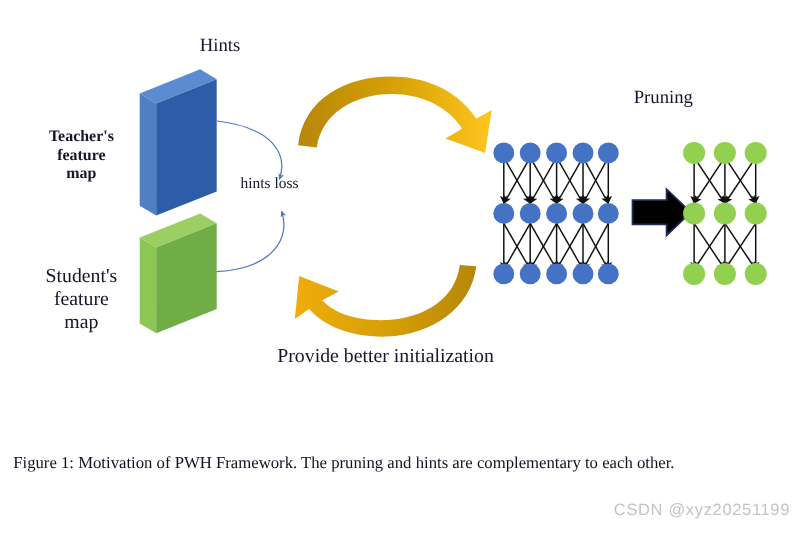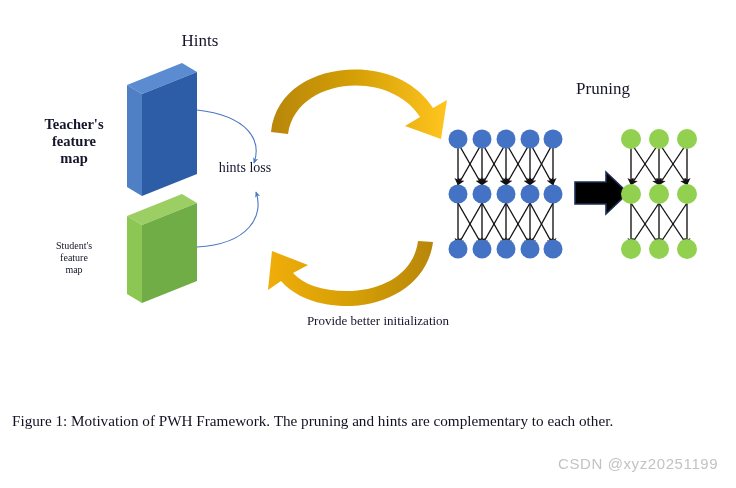--- a/index.html
+++ b/index.html
@@ -47,37 +47,38 @@
   }
   #label-teacher {
     left: 22px; top: 116px;
     width: 104px;
     font-size: 14.5px;
     font-weight: bold;
   }
   #label-student {
     left: 22px; top: 240px;
     width: 104px;
-    font-size: 10px;
+    font-size: 18px;
   }
   #label-hints-loss {
     left: 202px; top: 160px;
     width: 86px;
     font-size: 14px;
     text-align: center;
   }
   #label-help {
     left: 252px; top: 45px;
     width: 200px;
     font-size: 14.5px;
   }
   #label-provide {
-    left: 278px; top: 313px;
+    left: 249px; top: 313px;
     width: 200px;
-    font-size: 13px;
+    font-size: 18px;
+    text-align: right;
   }
   #caption-block {
     position: absolute;
     left: 8px;
     top: 405px;
     width: 720px;
     font-family: "Liberation Serif", "DejaVu Serif", serif;
     font-size: 15.2px;
     line-height: 1.52;
     color: #111122;

